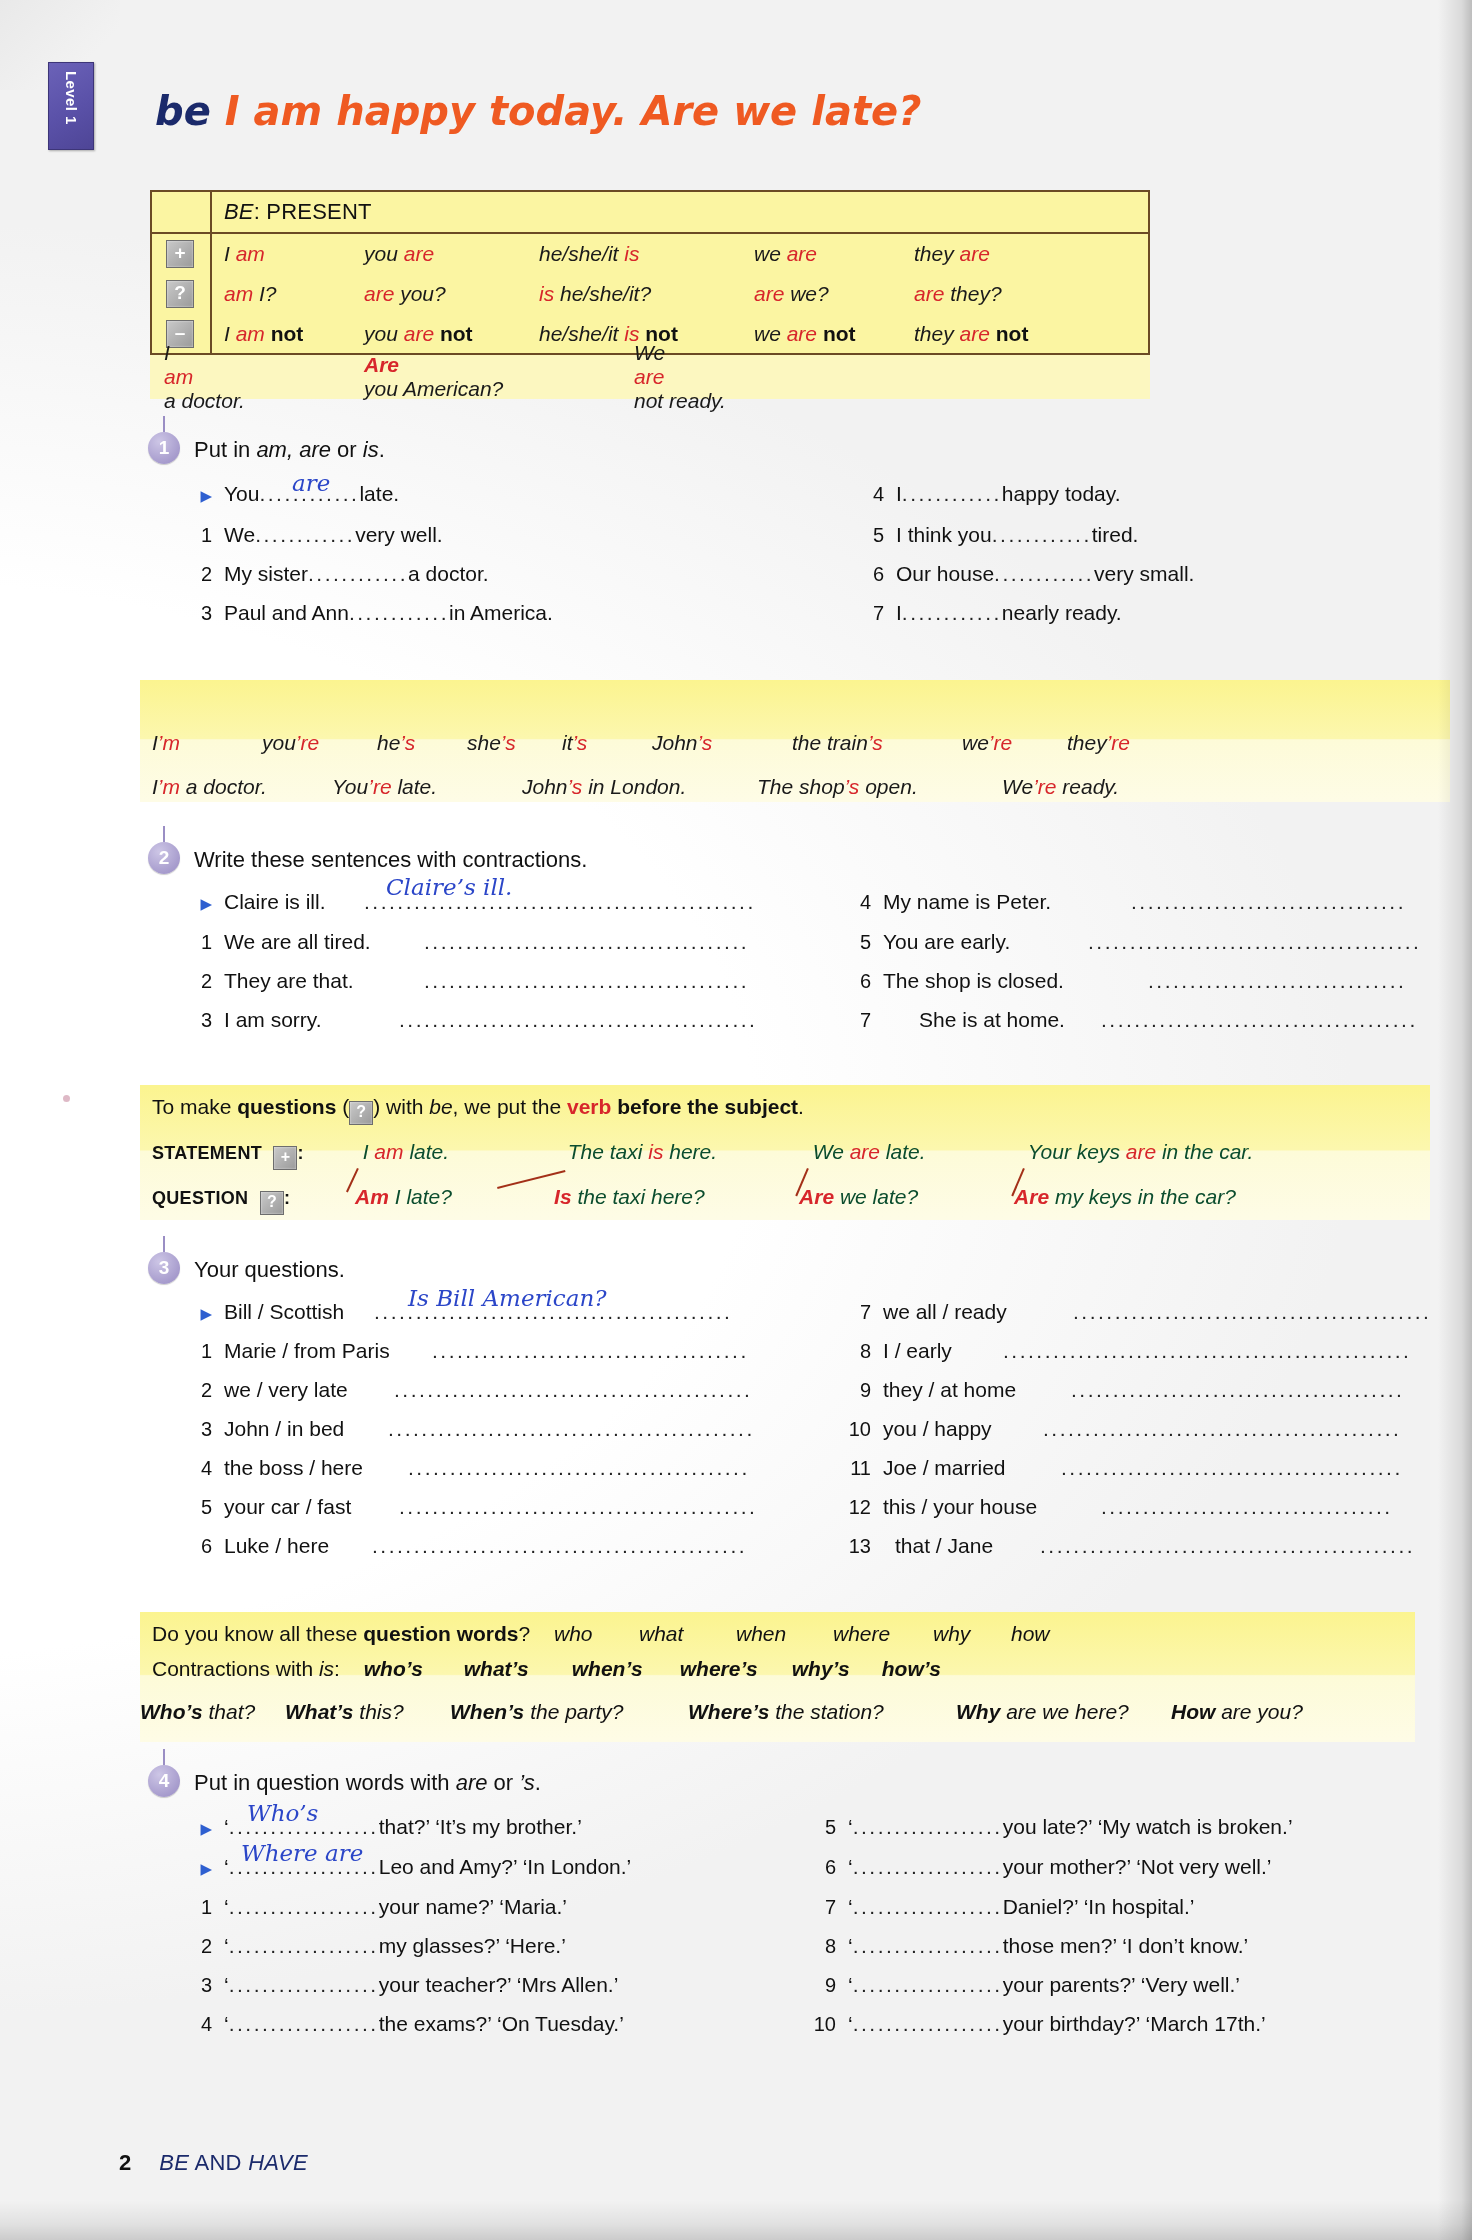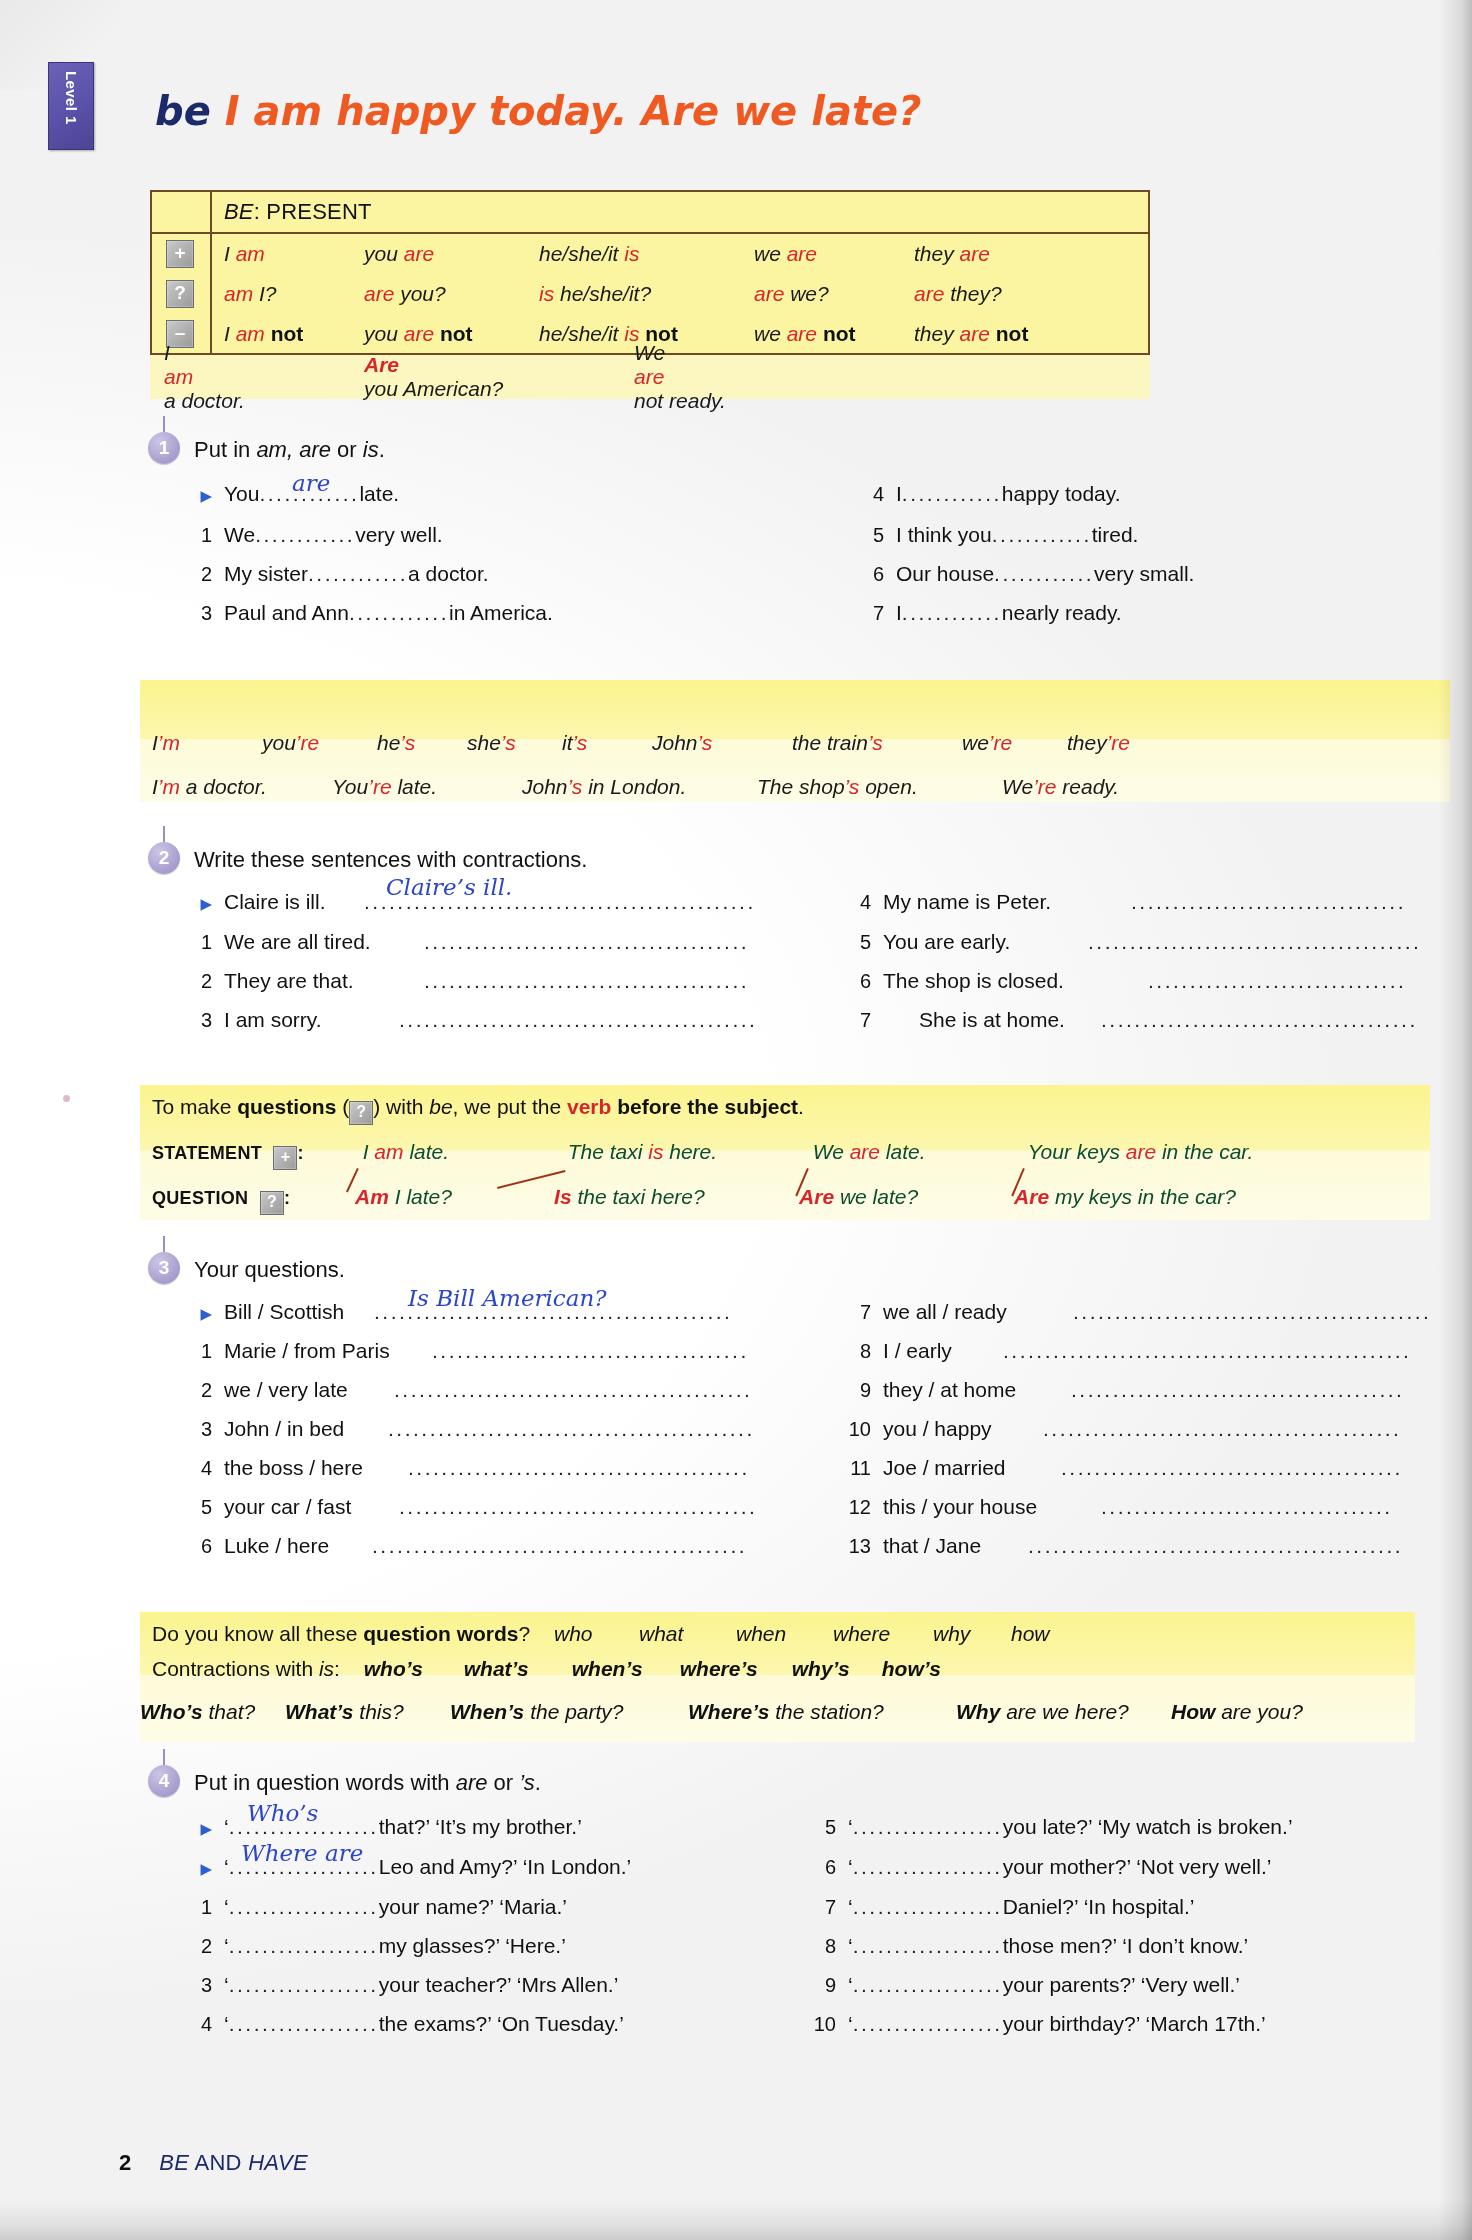--- a/index.html
+++ b/index.html
@@ -387,21 +387,21 @@
       <span style="display:inline-block;width:178px;">Joe / married</span>
       <span class="dots">.........................................</span>
   </div>
   <div class="item" style="left:845px;top:1495px;">
     <span class="inum">12</span>
       <span style="display:inline-block;width:218px;">this / your house</span>
       <span class="dots">...................................</span>
   </div>
   <div class="item" style="left:845px;top:1534px;">
     <span class="inum">13</span>
-      <span style="display:inline-block;width:145px;">that / Jane</span>
+      <span style="display:inline-block;width:145px;margin-left:12px;">that / Jane</span>
       <span class="dots">.............................................</span>
   </div>
 
   <div class="grad-box" style="left:140px;top:1612px;width:1275px;height:130px;"></div>
   <div class="ibox-line ibox-l1" style="left:152px;top:1622px;">
     <span>Do you know all these </span><b>question words</b><span>?</span>
     <i style="display:inline-block;width:85px;margin-left:18px;">who</i><i style="display:inline-block;width:97px;">what</i><i style="display:inline-block;width:97px;">when</i><i style="display:inline-block;width:100px;">where</i><i style="display:inline-block;width:78px;">why</i><i>how</i>
   </div>
   <div class="ibox-line ibox-l1" style="left:152px;top:1657px;">
     <span>Contractions with </span><i>is</i><span>:</span>

